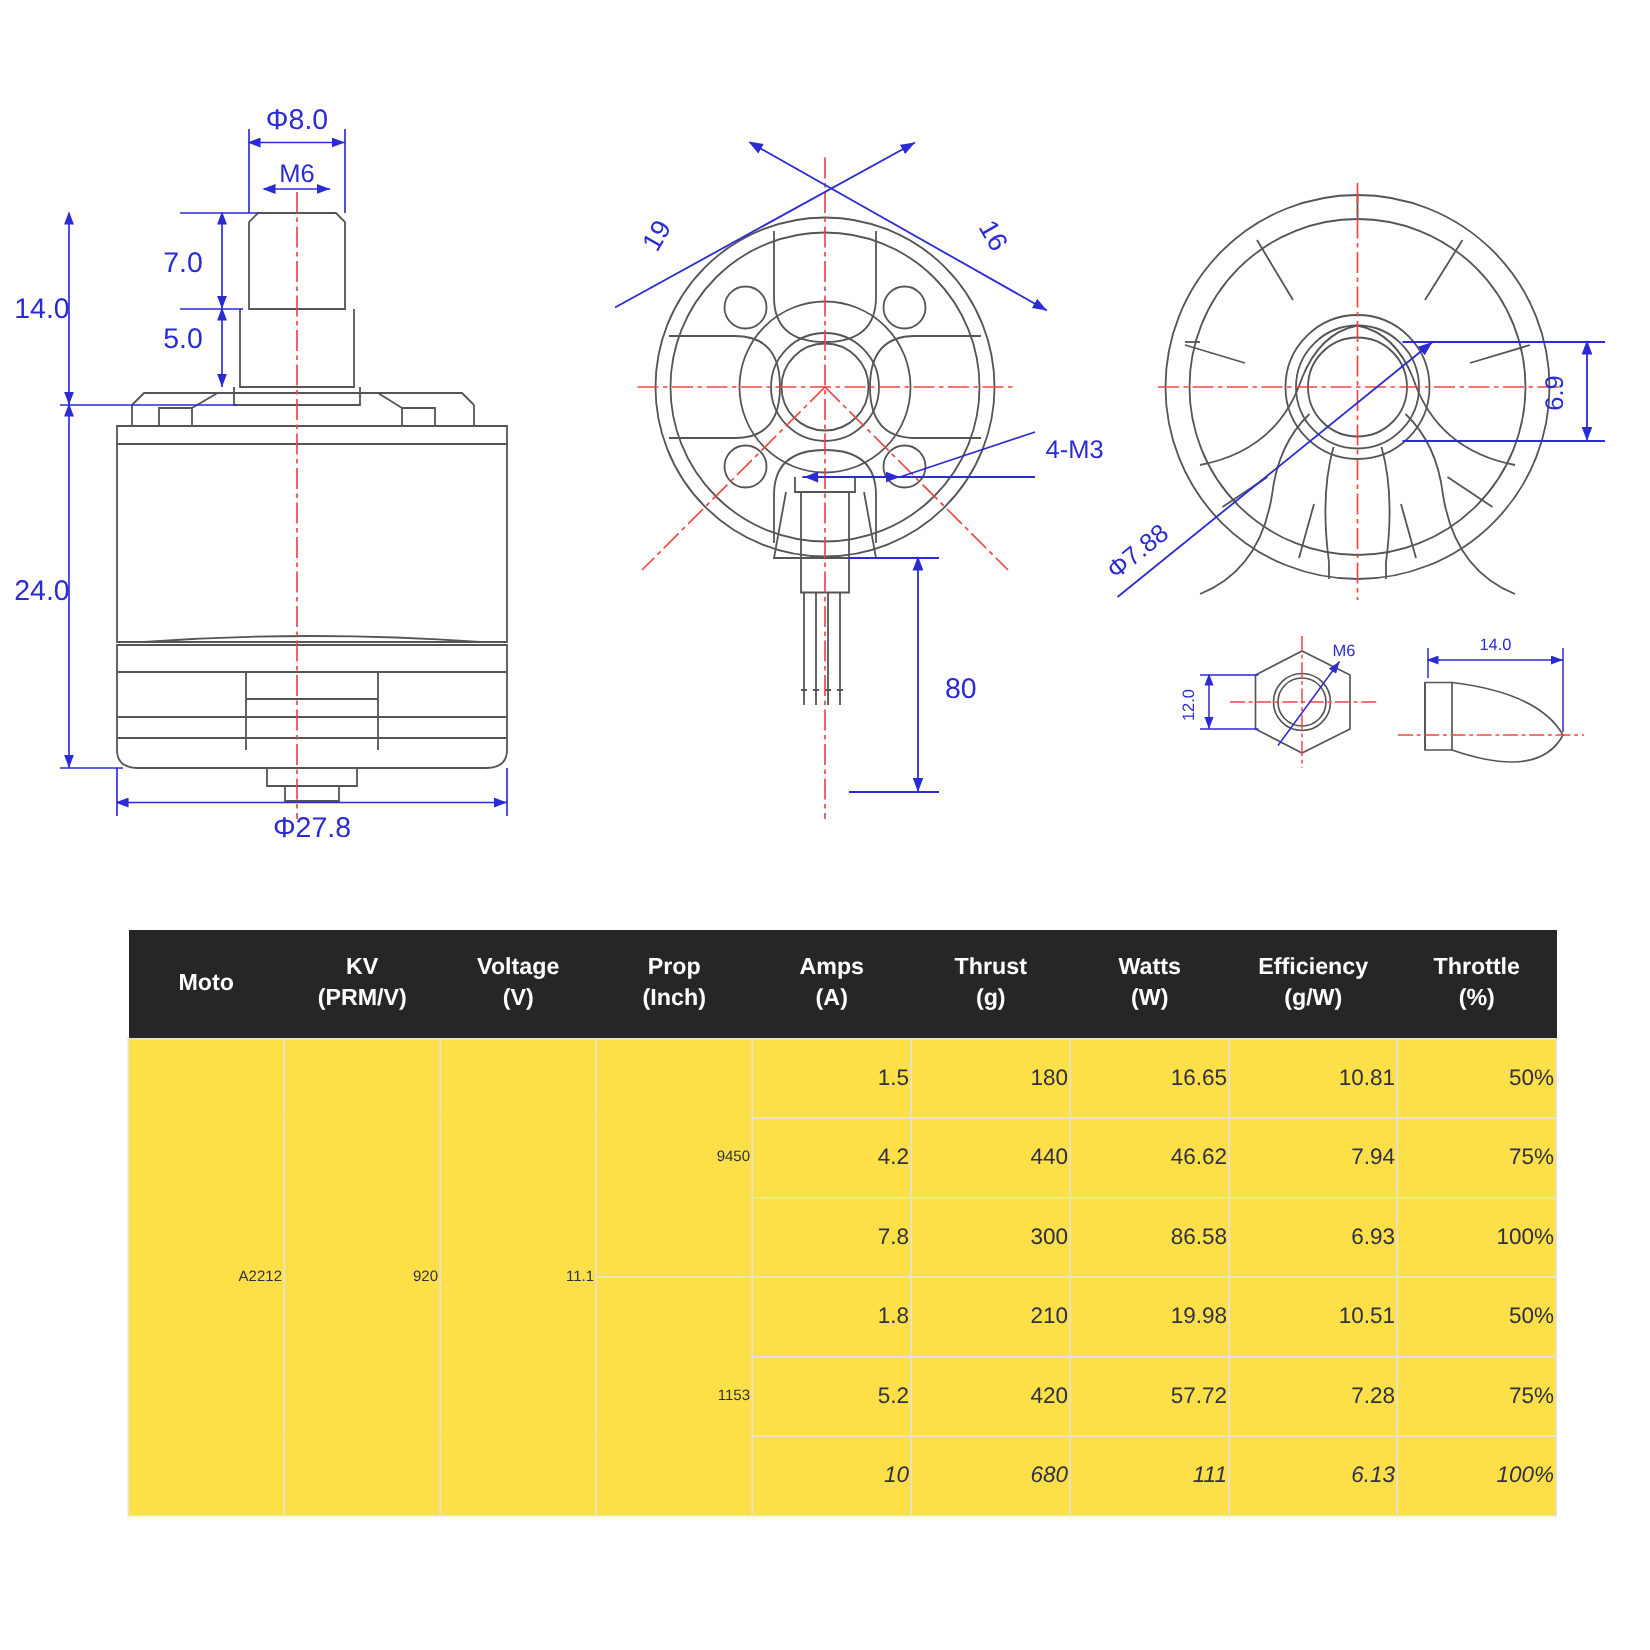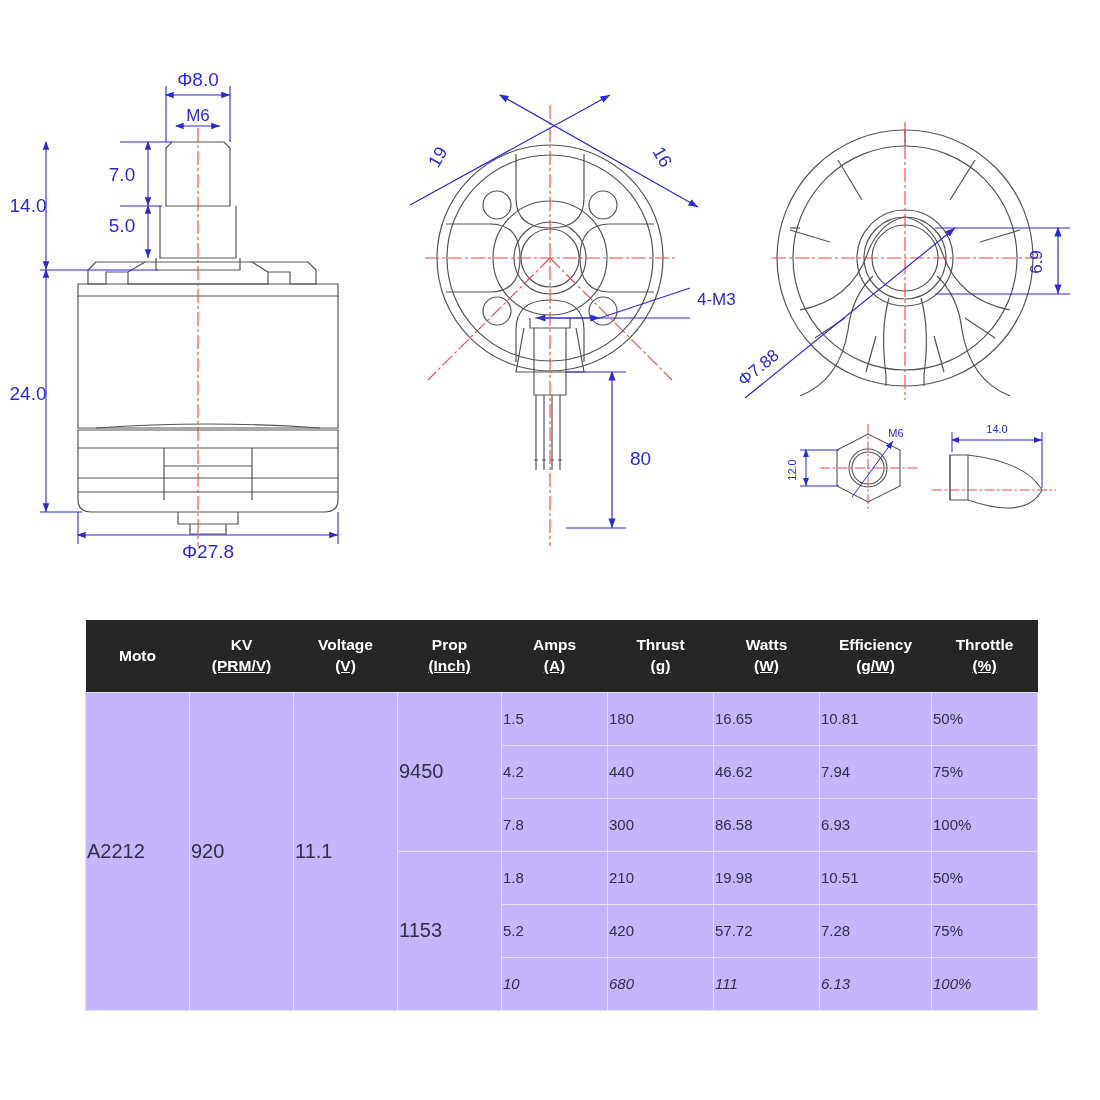--- a/index.html
+++ b/index.html
@@ -44,31 +44,31 @@
     color: #ffffff;
     font-weight: bold;
     font-size: 15.5px;
     line-height: 1.32;
     text-align: center;
     vertical-align: middle;
     height: 72px;
     padding: 4px 2px;
     border: none;
   }
-  table.spec thead th .sub { display: block; font-weight: bold; text-decoration: underline; }
+  table.spec thead th .sub { display: block; font-weight: bold; }
   table.spec tbody td {
     border: 1px solid #e2e2e6;
-    text-align: left;
+    text-align: right;
     vertical-align: middle;
     height: 53px;
     font-size: 15px;
     color: #2f2f45;
-    background: #c4b5fd;
-  }
-  table.spec tbody td.span-cell { font-size: 20px; }
+    background: #fde047;
+  }
+  table.spec tbody td.span-cell { font-size: 10px; }
   table.spec tbody tr:last-child td { border-bottom: 1px solid #e2e2e6; font-style: italic; }
 </style>
 </head>
 <body>
 
 <div id="page">
 
   <div id="drawing-area">
     <svg class="tech" width="1100" height="600" viewBox="0 0 1100 600" xmlns="http://www.w3.org/2000/svg">
       <defs>

